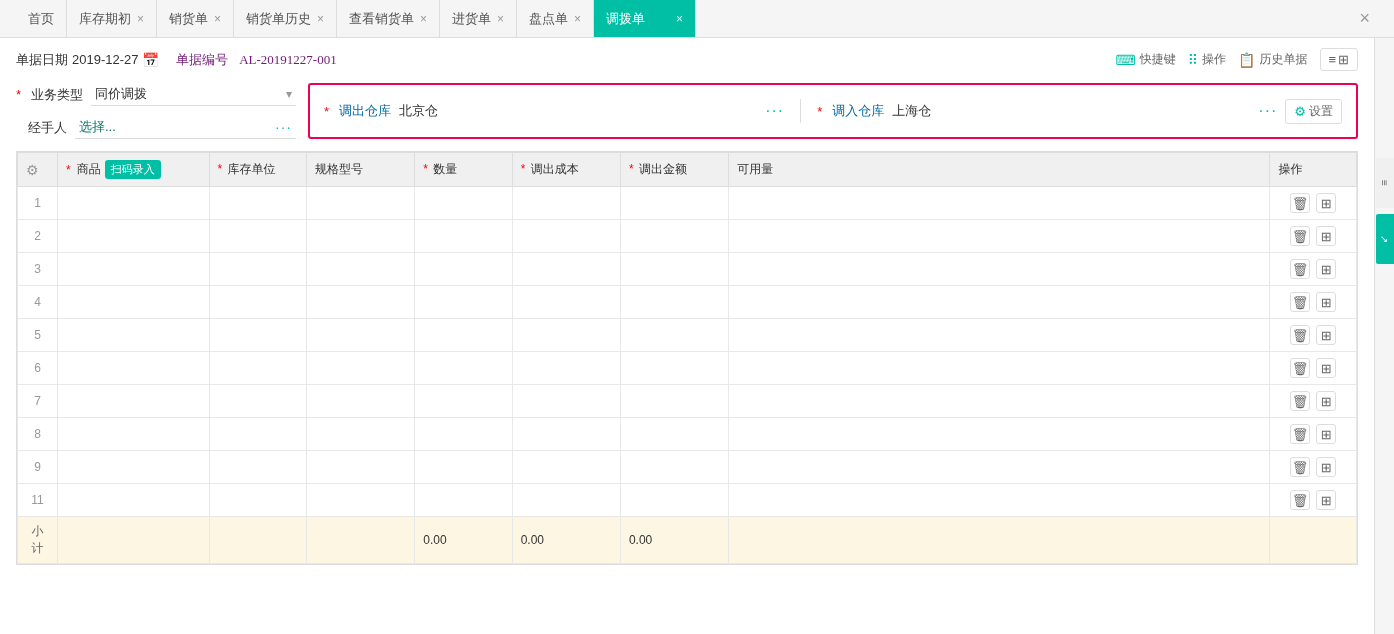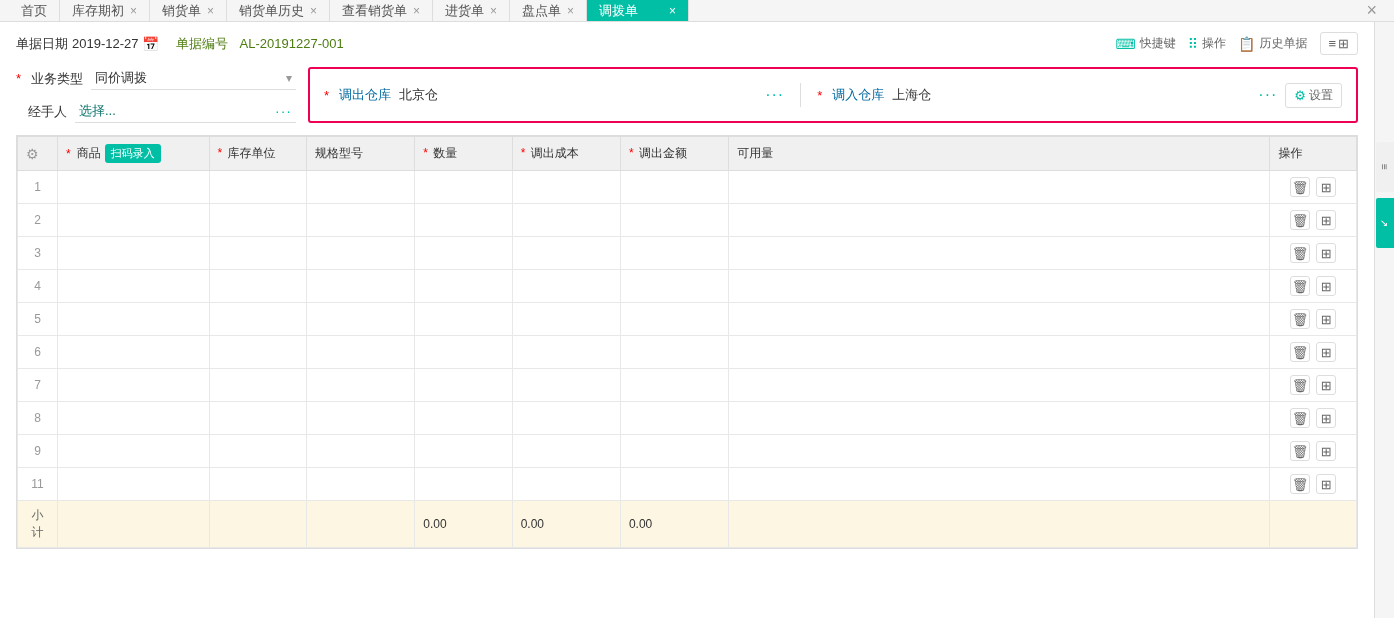--- a/index.html
+++ b/index.html
@@ -3,22 +3,22 @@
   <meta charset="utf-8">
   <style>
     * { box-sizing: border-box; margin: 0; padding: 0; }
     body { font-family: "Microsoft YaHei", Arial, sans-serif; font-size: 13px; color: #333; background: #fff; overflow: hidden; }
 
     
     .tab-bar {
       display: flex; align-items: center;
       background: #f5f5f5;
       border-bottom: 1px solid #ddd;
-      height: 22px;
-      padding: 0 9px;
+      height: 38px;
+      padding: 0 16px;
       position: relative;
     }
     .tab {
       display: flex; align-items: center;
       padding: 0 12px;
       height: 100%;
       cursor: pointer;
       font-size: 13px;
       color: #555;
       white-space: nowrap;
@@ -55,21 +55,21 @@
     }
     .header-left {
       display: flex; align-items: center; gap: 16px;
     }
     .field-label { color: #333; font-size: 13px; }
     .date-value {
       display: flex; align-items: center; gap: 4px;
       color: #333; font-size: 13px;
     }
     .calendar-icon { color: #999; cursor: pointer; font-size: 14px; }
-    .doc-number { font-size: 13px; color: #4d7c0f; }
+    .doc-number { font-size: 13px; color: #701a75; font-family: Liberation Serif, serif; }
     .header-right {
       display: flex; align-items: center; gap: 12px;
     }
     .header-btn {
       display: flex; align-items: center; gap: 4px;
       color: #666; font-size: 12px; cursor: pointer;
     }
     .header-btn .icon { font-size: 14px; color: #00bfa5; }
     .settings-btn {
       display: flex; align-items: center; gap: 2px;

